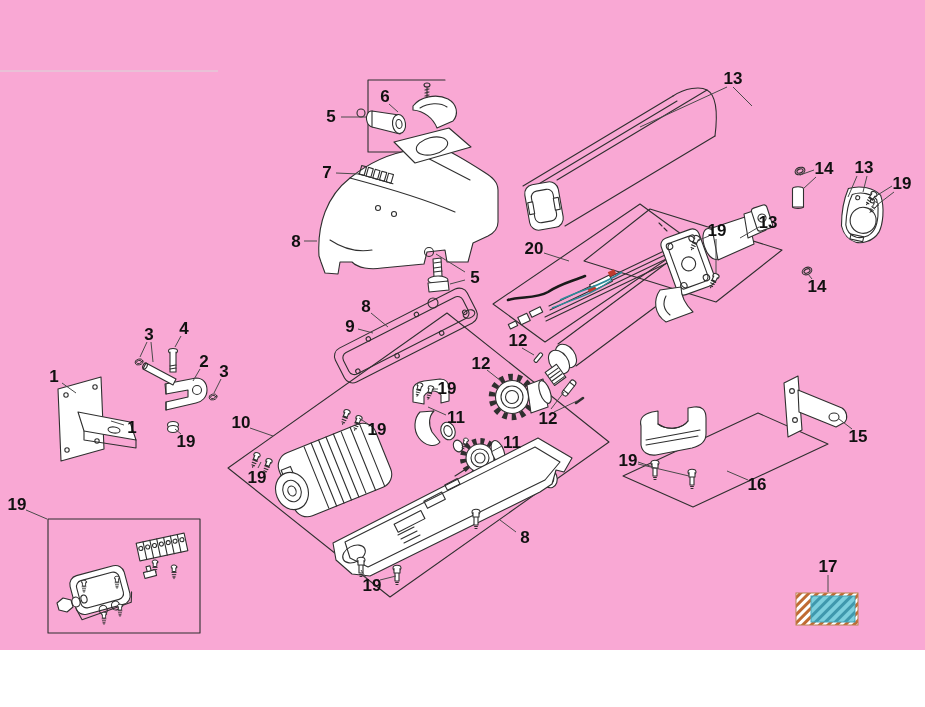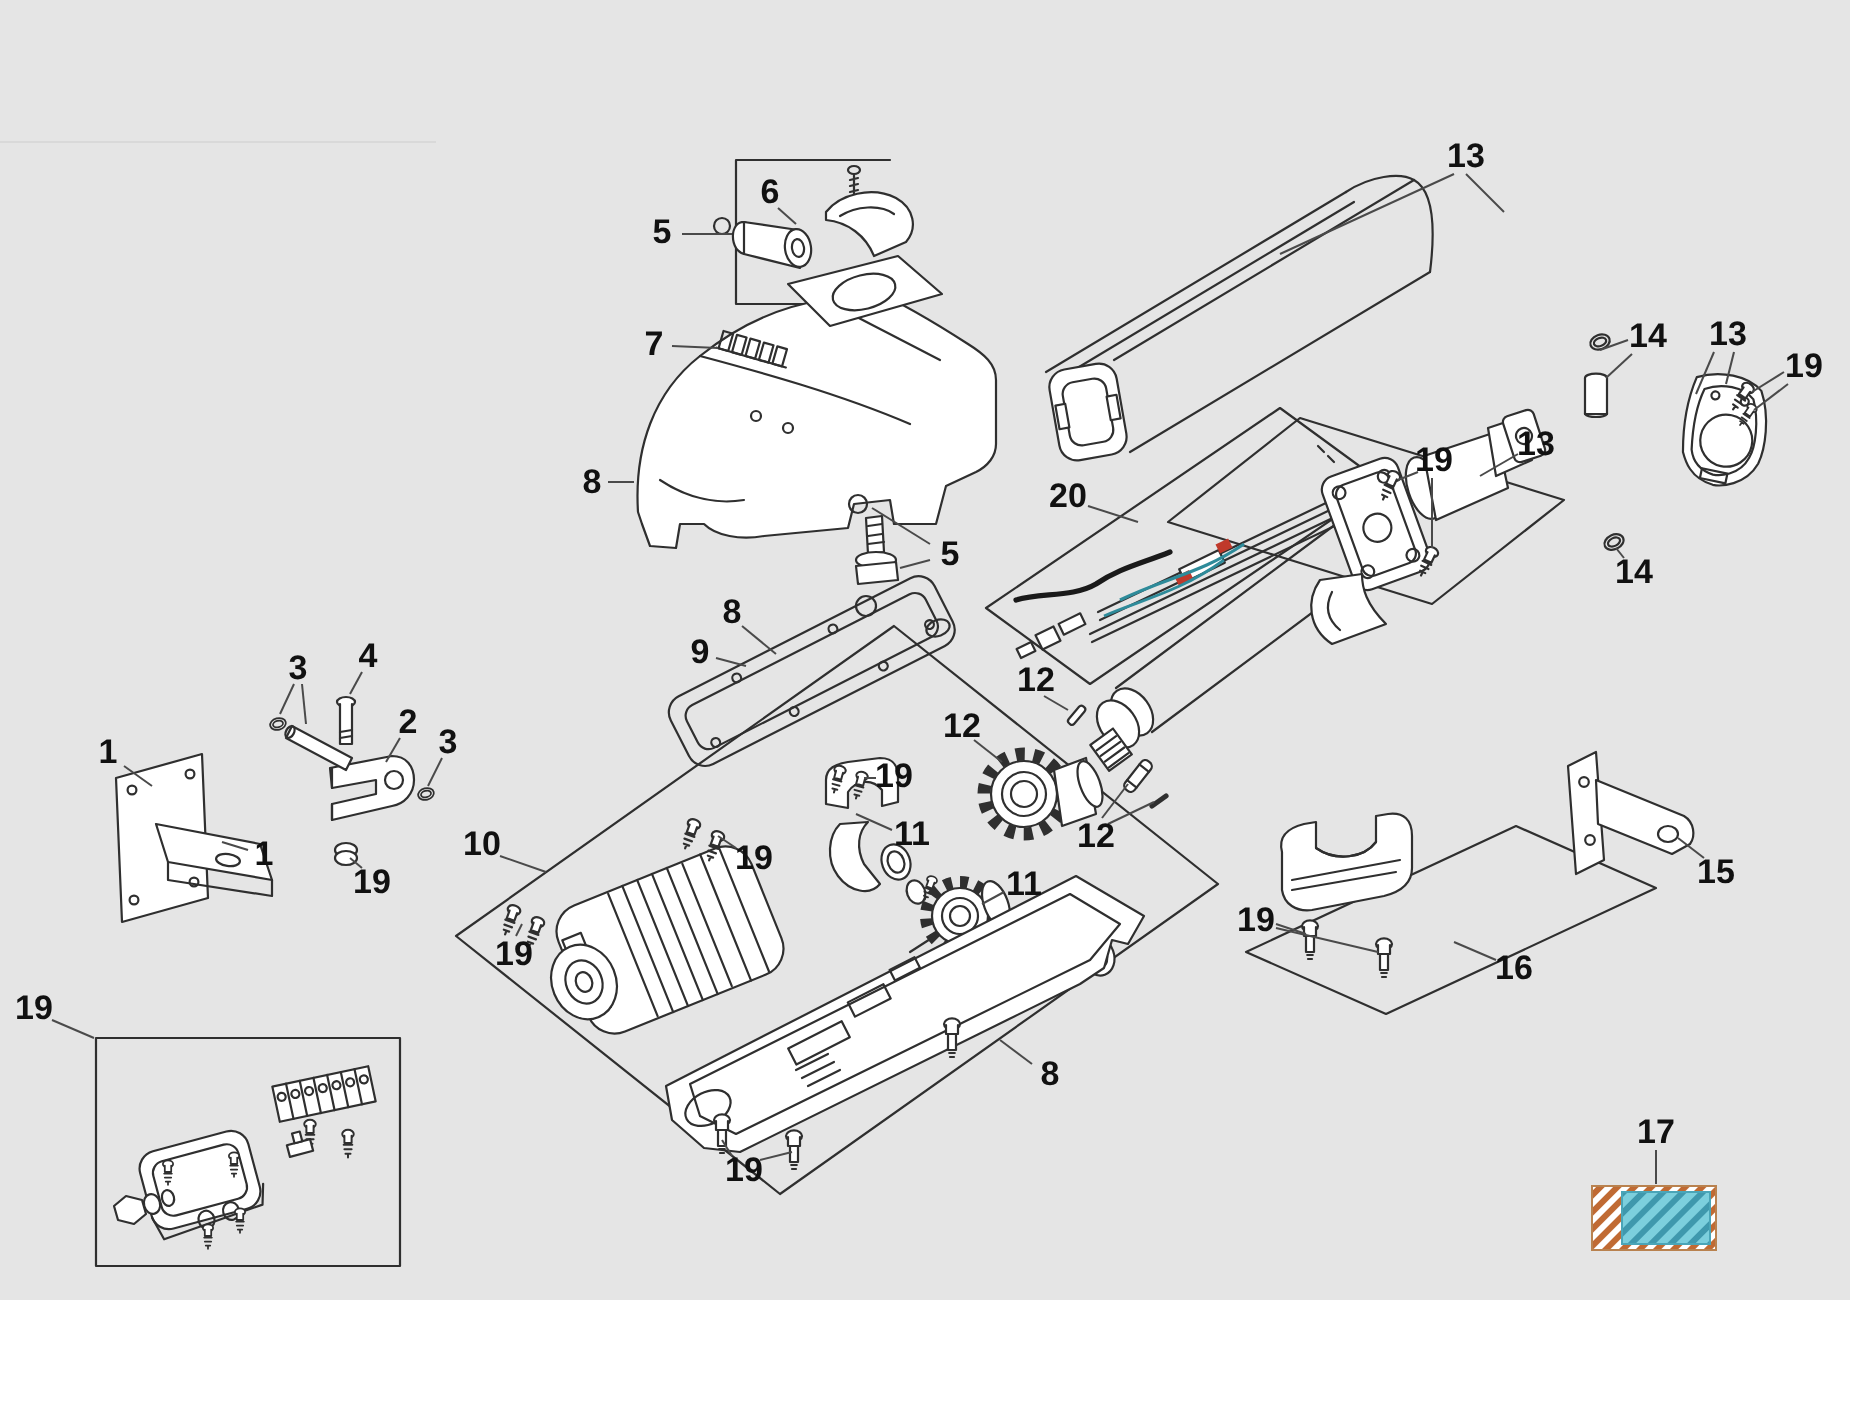--- a/index.html
+++ b/index.html
@@ -1,16 +1,16 @@
 <!DOCTYPE html>
 <html><head>
 <meta charset="utf-8">
 <style>
   html,body{margin:0;padding:0;background:#ffffff;}
-  .stage{position:relative;width:925px;height:650px;background:#e5e5e5;overflow:hidden;
+  .stage{position:relative;width:925px;height:650px;background:#f9a8d4;overflow:hidden;
          font-family:"Liberation Sans", sans-serif;}
   svg{display:block;}
   .ln{fill:none;stroke:#2f2f2f;stroke-width:1.1;stroke-linejoin:round;stroke-linecap:round;}
   .fw{fill:#ffffff;stroke:#2f2f2f;stroke-width:1.1;stroke-linejoin:round;stroke-linecap:round;}
   .leader{stroke:#4a4a4a;stroke-width:1;fill:none;}
   text.callout{font-family:"Liberation Sans", sans-serif;font-weight:bold;font-size:17px;fill:#111111;}
   .teeth{fill:none;stroke:#2f2f2f;}
 </style>
 </head>
 <body>

